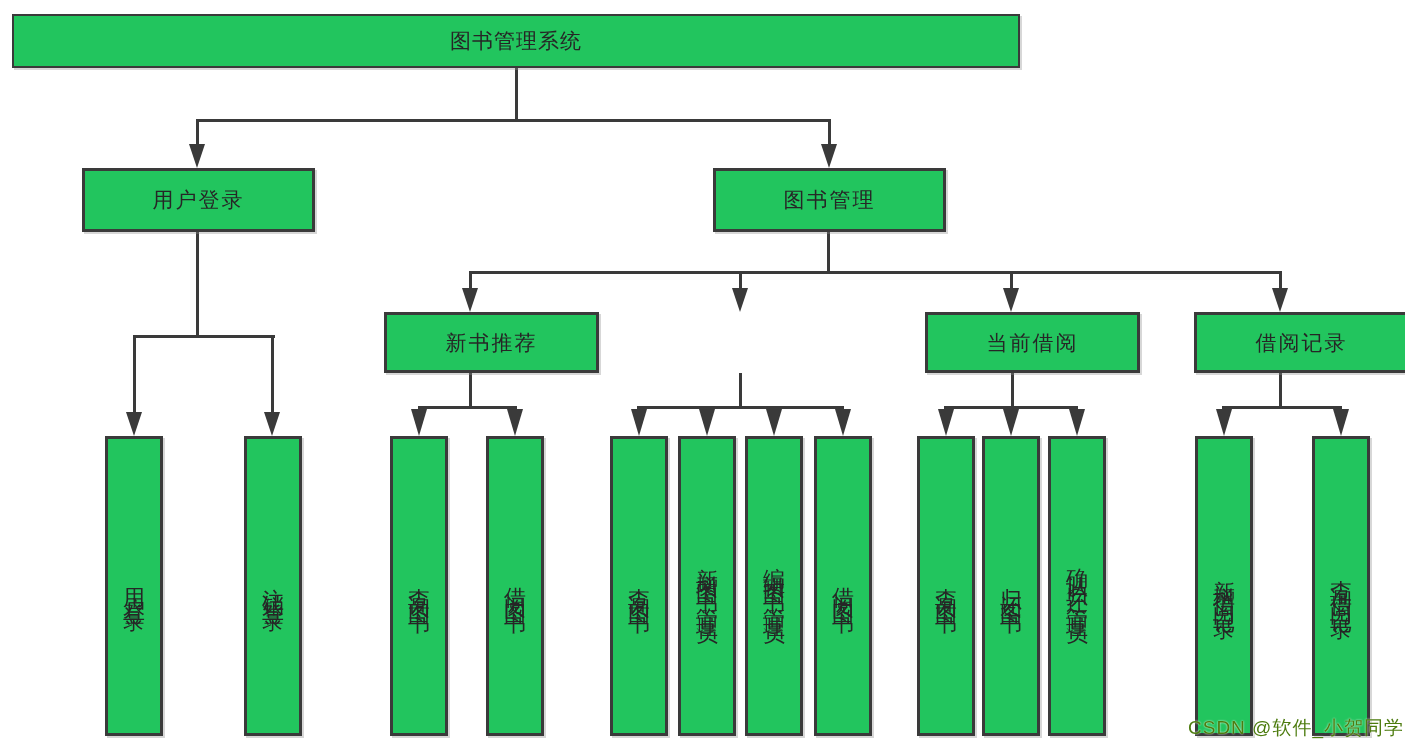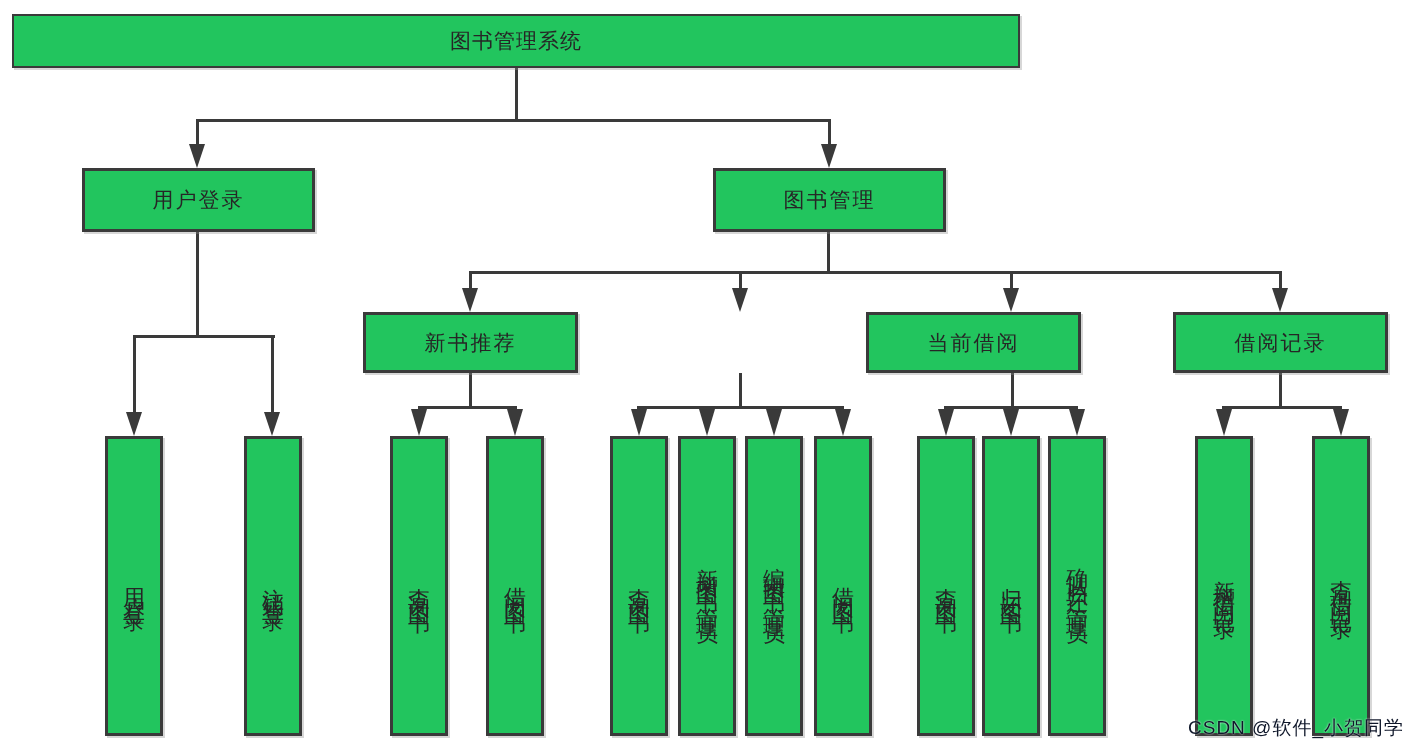--- a/index.html
+++ b/index.html
@@ -8,35 +8,35 @@
     overflow:hidden; font-family:"Liberation Sans","DejaVu Sans",sans-serif;
     color:#262626;
   }
   .box {
     position:absolute; background:#22c55e; border:3px solid #3a3a3a;
     box-sizing:border-box; display:flex; align-items:center; justify-content:center;
     box-shadow:2px 2px 0 rgba(140,140,140,0.35);
   }
   .root  { left:12px; top:14px; width:1008px; height:54px; border-width:2px; font-size:21px; letter-spacing:1px; }
   .l2    { top:168px; height:64px; width:233px; font-size:21px; letter-spacing:2px; }
-  .l3    { top:312px; height:61px; width:215px; font-size:21px; letter-spacing:2px; }
+  .l3    { top:312px; height:61px; width:215px; font-size:21px; letter-spacing:2px;margin-left:21px; }
   .vbox  {
     top:436px; height:300px; width:58px; font-size:22px; letter-spacing:8px;
     writing-mode:vertical-rl; text-orientation:mixed; line-height:1;
   }
   .vl { position:absolute; width:3px; background:#3a3a3a; }
   .hl { position:absolute; height:3px; background:#3a3a3a; }
   .arr {
     position:absolute; width:0; height:0;
     border-left:8px solid transparent; border-right:8px solid transparent;
   }
   .arr24 { border-top:24px solid #3a3a3a; }
   .arr27 { border-top:27px solid #3a3a3a; }
   .watermark {
-    position:absolute; left:1188px; top:715px; font-size:19px; color:#0f172a;
+    position:absolute; left:1188px; top:715px; font-size:19px; color:#4d7c0f;
     letter-spacing:1px; white-space:nowrap; text-shadow:0 0 2px #ffffff;
   }
 </style>
 </head>
 <body>
 
 <div class="stage">
 
   <div class="vl" style="left:515px;top:68px;height:53px"></div>
   <div class="hl" style="left:196px;top:119px;width:635px"></div>
@@ -86,21 +86,21 @@
   <div class="hl" style="left:1222px;top:406px;width:120px"></div>
   <div class="arr arr27" style="left:1216px;top:409px"></div>
   <div class="arr arr27" style="left:1333px;top:409px"></div>
 
   <div class="box root">图书管理系统</div>
 
   <div class="box l2" style="left:82px">用户登录</div>
   <div class="box l2" style="left:713px">图书管理</div>
 
   <div class="box l3" style="left:363px">新书推荐</div>
-  <div class="box l3" style="left:866px">当前借阅</div>
+  <div class="box l3" style="left:904px">当前借阅</div>
   <div class="box l3" style="left:1173px">借阅记录</div>
 
   <div class="box vbox" style="left:105px">用户登录</div>
   <div class="box vbox" style="left:244px">注销登录</div>
 
   <div class="box vbox" style="left:390px">查询图书</div>
   <div class="box vbox" style="left:486px">借阅图书</div>
 
   <div class="box vbox" style="left:610px">查询图书</div>
   <div class="box vbox" style="left:678px">新增图书（管理员）</div>

